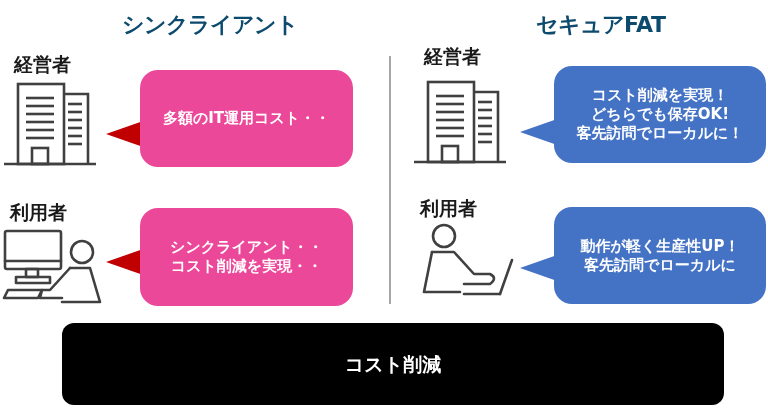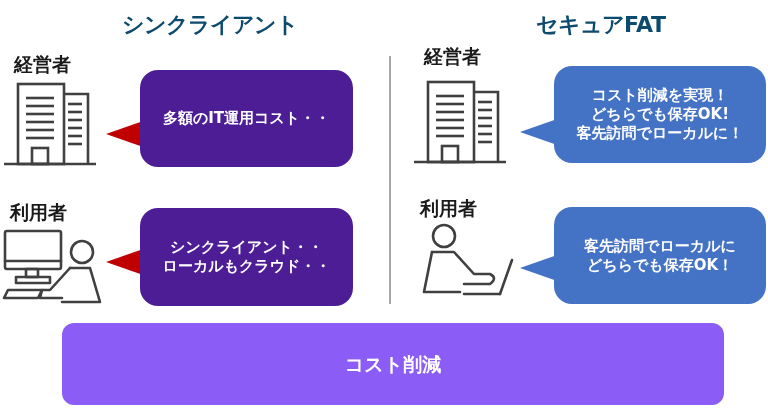--- a/index.html
+++ b/index.html
@@ -5,30 +5,30 @@
   * { box-sizing: border-box; margin: 0; padding: 0; }
   html, body { width: 768px; height: 412px; background: #ffffff; overflow: hidden; }
   body { position: relative; font-family: "DejaVu Sans", sans-serif; color: #111; }
 
   .col-title { position: absolute; font-weight: bold; font-size: 22px; color: #0c4a6e; letter-spacing: -0.5px; white-space: nowrap; }
   .role-label { position: absolute; font-weight: bold; font-size: 19px; color: #1a1a1a; white-space: nowrap; text-align: center; }
 
   .divider { position: absolute; left: 389px; top: 56px; width: 2px; height: 248px; background: #a6a6a6; }
 
   .bubble { position: absolute; border-radius: 18px; color: #fff; font-weight: bold; font-size: 15px; line-height: 19px; text-align: left; display: flex; flex-direction: column; justify-content: center; align-items: center; }
-  .bubble.red { background: #4c1d95; }
+  .bubble.red { background: #ec4899; }
   .bubble.blue { background: #4472c4; }
   .tail { position: absolute; width: 0; height: 0; border-top: 14px solid transparent; border-bottom: 14px solid transparent; }
   .tail.red { border-right: 40px solid #c00000; }
   .tail.blue { border-right: 40px solid #4472c4; }
 
   .icon { position: absolute; }
   .icon svg { display: block; }
 
-  .summary { position: absolute; left: 62px; top: 323px; width: 662px; height: 82px; background: #8b5cf6; border-radius: 12px; color: #fff; font-weight: bold; font-size: 19px; line-height: 26px; text-align: center; display: flex; flex-direction: column; justify-content: center; }
+  .summary { position: absolute; left: 62px; top: 323px; width: 662px; height: 82px; background: #000000; border-radius: 12px; color: #fff; font-weight: bold; font-size: 19px; line-height: 26px; text-align: center; display: flex; flex-direction: column; justify-content: center; }
 </style>
 </head>
 <body>
 
 <div class="col-title" style="left:122px; top:10px;">シンクライアント</div>
 <div class="col-title" style="left:536px; top:10px;">セキュアFAT</div>
 
 <div class="divider"></div>
 
 <div class="role-label" style="left:14px; top:52px;">経営者</div>
@@ -66,21 +66,21 @@
     <rect x="14" y="49" width="34" height="6"></rect>
     <polygon points="6,62 40,62 36,70 2,70"></polygon>
     <circle cx="80" cy="24" r="11"></circle>
     <path d="M68 40 L88 40 L98 74 L60 74"></path>
     <path d="M68 40 L48 62 L40 62 L38 70 L60 70"></path>
   </svg>
 </div>
 <div class="tail red" style="left:106px; top:248px;"></div>
 <div class="bubble red" style="left:140px; top:208px; width:213px; height:98px;">
   <div>シンクライアント・・</div>
-  <div>ローカルもクラウド・・</div>
+  <div>コスト削減を実現・・</div>
 </div>
 
 <div class="role-label" style="left:424px; top:44px;">経営者</div>
 <div class="icon" style="left:414px; top:78px;">
   <svg width="92" height="86" viewBox="0 0 92 86" fill="none" stroke="#404040" stroke-width="2.6">
     <rect x="14" y="4" width="46" height="80"></rect>
     <polyline points="60,14 84,14 84,84"></polyline>
     <line x1="0" y1="84" x2="92" y2="84"></line>
     <rect x="28" y="68" width="16" height="16"></rect>
     <line x1="22" y1="18" x2="50" y2="18"></line>
@@ -109,19 +109,19 @@
   <svg width="100" height="80" viewBox="0 0 100 80" fill="none" stroke="#404040" stroke-width="2.6" stroke-linejoin="round" stroke-linecap="round">
     <circle cx="24" cy="14" r="11"></circle>
     <path d="M12 30 L34 30 L54 52 L70 52 Q78 56 70 62 L44 62"></path>
     <path d="M12 30 L4 70 L40 70"></path>
     <line x1="44" y1="72" x2="80" y2="72"></line>
     <line x1="80" y1="72" x2="92" y2="38"></line>
   </svg>
 </div>
 <div class="tail blue" style="left:520px; top:254px;"></div>
 <div class="bubble blue" style="left:554px; top:207px; width:212px; height:97px;">
+  <div>動作が軽く生産性UP！</div>
   <div>客先訪問でローカルに</div>
-  <div>どちらでも保存OK！</div>
 </div>
 
 <div class="summary">
   <div>コスト削減</div>
 </div>
 
 </body></html>

